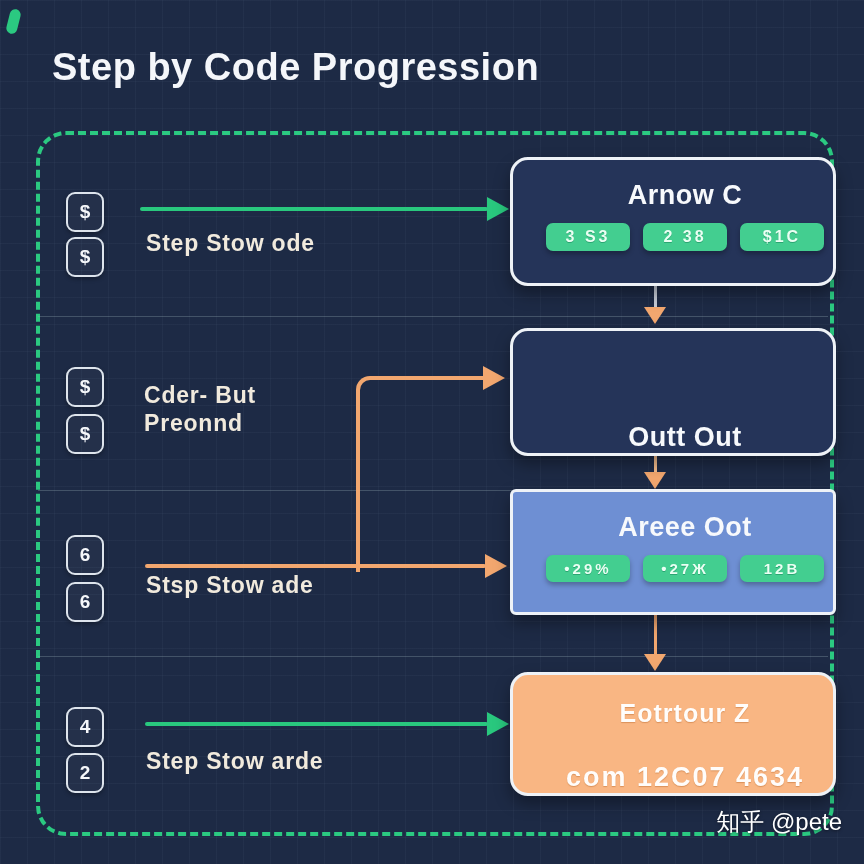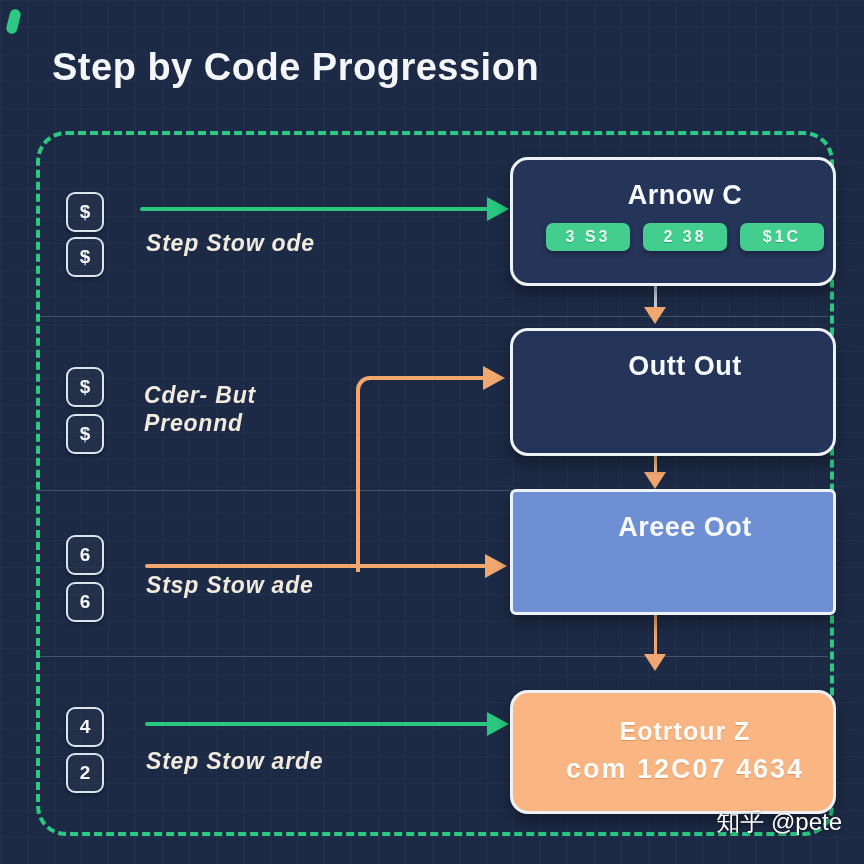--- a/index.html
+++ b/index.html
@@ -17,21 +17,21 @@
   .corner-mark{left:8px;top:9px;width:11px;height:25px;background:#2bc981;border-radius:6px;transform:rotate(14deg);}
   
   .page-title{left:52px;top:46px;font-size:38px;font-weight:800;color:#f4f6fa;letter-spacing:.5px;}
   
   .flow-container{left:36px;top:131px;width:790px;height:697px;border:4px dashed #2bc981;border-radius:30px;}
   .separator{left:38px;width:790px;height:1px;background:rgba(150,170,180,0.32);}
   
   .step-badge{width:34px;height:36px;border:2px solid #dde4ec;border-radius:9px;background:rgba(255,255,255,0.03);
     color:#f5f7fa;font-weight:bold;font-size:19px;display:flex;align-items:center;justify-content:center;
     box-shadow:0 2px 4px rgba(0,0,0,0.3);}
-  .row-label{color:#f1eadd;font-weight:bold;font-size:23px;letter-spacing:.8px;line-height:28px;font-style:italic;}
+  .row-label{color:#f1eadd;font-weight:bold;font-size:23px;letter-spacing:.8px;line-height:28px;}
   
   .h-line{height:4px;border-radius:2px;}
   .green{background:#29c87e;}
   .orange{background:#f2a76f;}
   .head-right{width:0;height:0;border-top:12px solid transparent;border-bottom:12px solid transparent;}
   .head-right.green{background:none;border-left:22px solid #29c87e;}
   .head-right.orange{background:none;border-left:22px solid #f2a76f;}
   .head-down{width:0;height:0;border-left:11px solid transparent;border-right:11px solid transparent;border-top:17px solid #f2a76f;background:none;}
   .v-stem{width:3px;border-radius:2px;}
   .elbow{left:356px;top:376px;width:130px;height:192px;border-left:4px solid #f2a76f;border-top:4px solid #f2a76f;border-top-left-radius:14px;}
@@ -100,26 +100,31 @@
 
 <div class="abs node dark" style="top:157px;height:123px;">
   <div class="node-title">Arnow C</div>
   <div class="chip-row">
     <div class="chip">3 S3</div>
     <div class="chip">2 38</div>
     <div class="chip">$1C</div>
   </div>
 </div>
 
-<div class="abs node dark" style="top:328px;height:122px;">
+<div class="abs node dark" style="top:328px;height:122px;justify-content:flex-end;">
   <div class="node-title">Outt Out</div>
 </div>
 
 <div class="abs node blue" style="top:489px;height:120px;border-radius:6px;">
   <div class="node-title">Areee Oot</div>
+  <div class="chip-row">
+    <div class="chip" style="font-size:15px;">•29%</div>
+    <div class="chip" style="font-size:15px;">•27Ж</div>
+    <div class="chip" style="font-size:15px;">12B</div>
+  </div>
 </div>
 
-<div class="abs node peach" style="top:690px;height:118px;">
+<div class="abs node peach" style="top:672px;height:118px;justify-content:space-between;">
   <div class="node-line1">Eotrtour Z</div>
   <div class="node-line2">com 12C07 4634</div>
 </div>
 
 <div class="abs watermark">知乎 @pete</div>
 
 </body></html>

